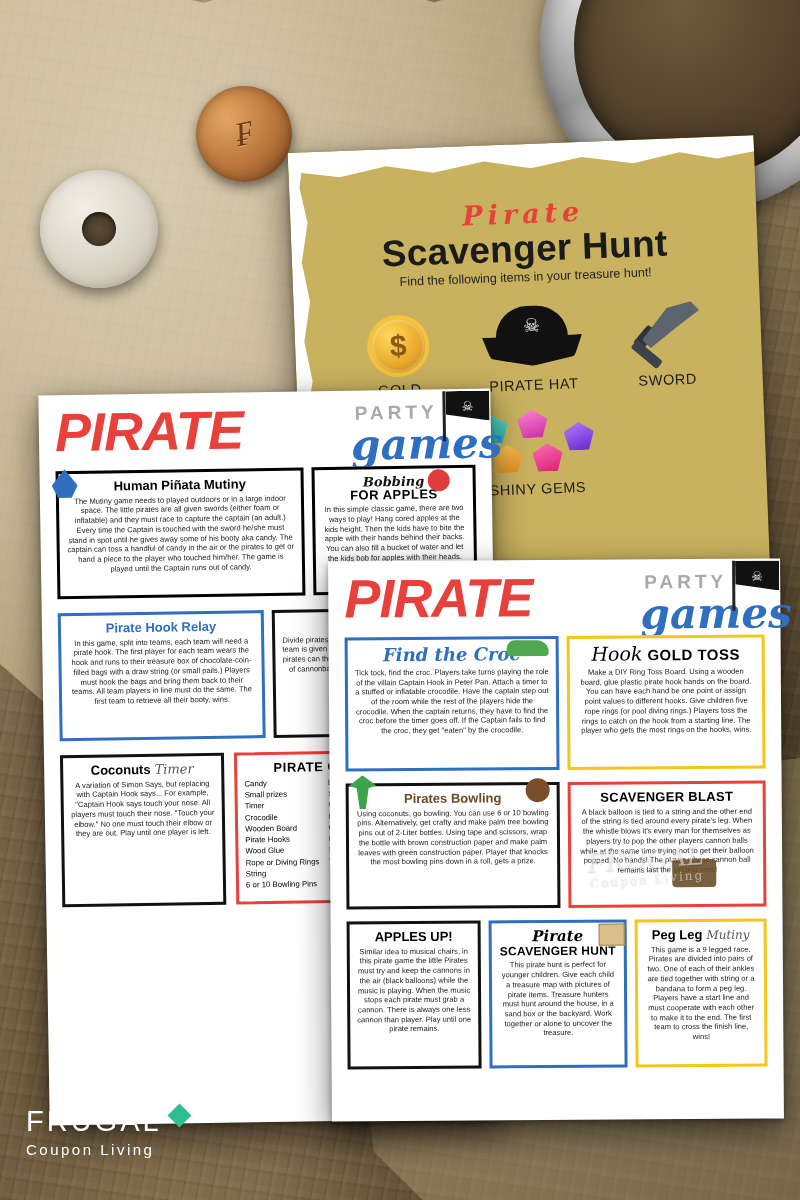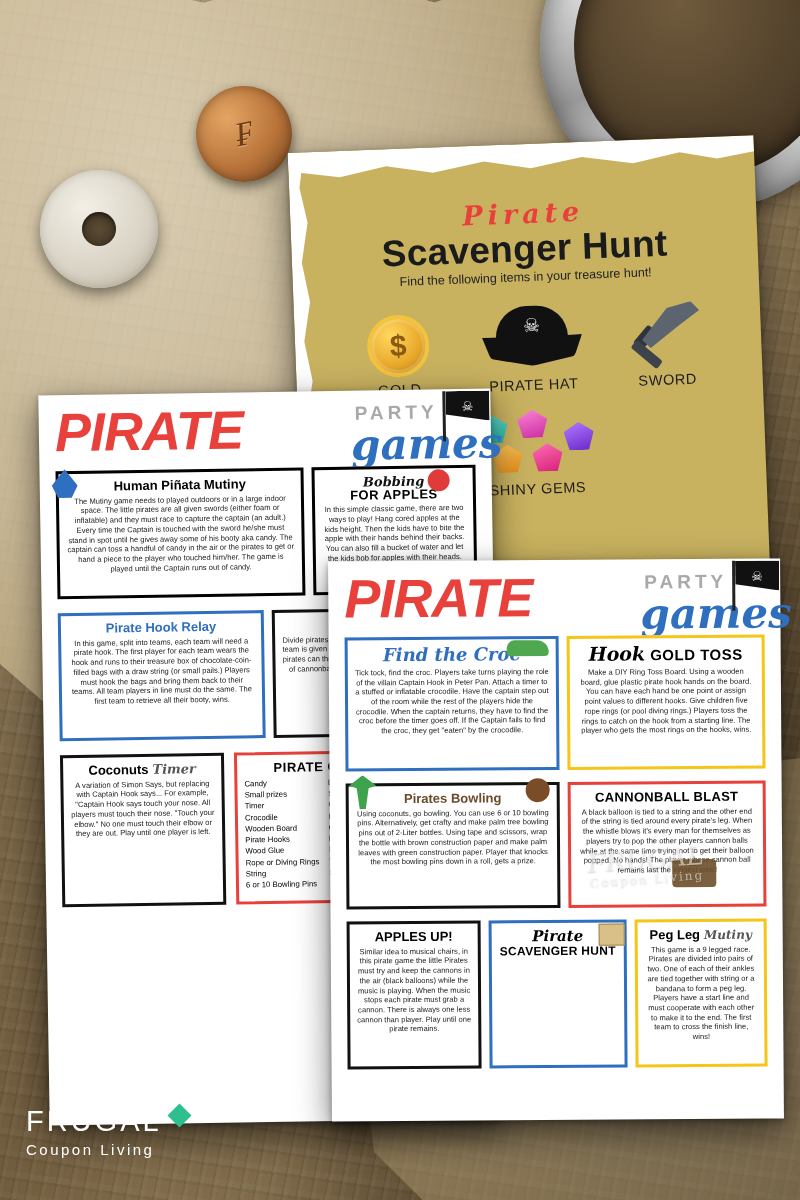--- a/index.html
+++ b/index.html
@@ -269,21 +269,21 @@
     transform: rotate(-0.4deg);
   }
   #sheet-games-right .pg-pirate{ position:absolute; left:16px; top:6px; font-size:54px; }
   #sheet-games-right .pg-party{ position:absolute; left:316px; top:12px; font-size:19px; }
   #sheet-games-right .pg-games{ position:absolute; left:312px; top:30px; font-size:42px; }
   #sheet-games-right .flag{ left:404px; top:2px; width:48px; height:50px; }
   #sheet-games-right .flag .pole{ height:50px; }
   #sheet-games-right .flag .cloth{ left:3px; top:0; width:44px; height:30px; font-size:13px; }
 
   .script-title{
-    font-family:"DejaVu Serif", serif; font-style:italic; font-weight:700;text-align:right;
+    font-family:"DejaVu Serif", serif; font-style:italic; font-weight:400;text-align:right;
   }
 
   
   .wm{
     position:absolute; right:96px; top:846px;
     color:rgba(255,255,255,.55);
     font-family:"DejaVu Serif", serif; font-style:italic;
     font-size:26px; line-height:1.05; text-align:center;
     transform: rotate(-4deg);
     text-shadow: 0 1px 2px rgba(0,0,0,.2);
@@ -491,32 +491,33 @@
     </div>
 
     <div class="card" style="left:16px; top:222px; width:214px; height:126px; border-color:#111;">
       <h4 style="color:#6b4a2a;">Pirates Bowling</h4>
       <p>Using coconuts, go bowling. You can use 6 or 10 bowling pins. Alternatively, get crafty and make palm tree bowling pins out of 2-Liter bottles. Using tape and scissors, wrap the bottle with brown construction paper and make palm leaves with green construction paper. Player that knocks the most bowling pins down in a roll, gets a prize.</p>
     </div>
     <div style="position:absolute; left:18px; top:214px; width:30px; height:34px; background:#3fa34d; clip-path:polygon(50% 0,95% 30%,70% 38%,60% 100%,40% 100%,30% 38%,5% 30%);"></div>
     <div style="position:absolute; left:196px; top:218px; width:24px; height:24px; border-radius:50%; background:#7a4c27;"></div>
 
     <div class="card" style="left:238px; top:222px; width:198px; height:126px; border-color:#e8413c;">
-      <h4 style="letter-spacing:.3px;">CANNONBALL BLAST</h4>
+      <h4 style="letter-spacing:.3px;">SCAVENGER BLAST</h4>
       <p>A black balloon is tied to a string and the other end of the string is tied around every pirate's leg. When the whistle blows it's every man for themselves as players try to pop the other players cannon balls while at the same time trying not to get their balloon popped. No hands! The player whose cannon ball remains last the longest wins!</p>
     </div>
 
     <div class="card" style="left:16px; top:360px; width:134px; height:148px; border-color:#111;">
       <h4>APPLES UP!</h4>
       <p>Similar idea to musical chairs, in this pirate game the little Pirates must try and keep the cannons in the air (black balloons) while the music is playing. When the music stops each pirate must grab a cannon. There is always one less cannon than player. Play until one pirate remains.</p>
     </div>
 
     <div class="card" style="left:158px; top:360px; width:138px; height:148px; border-color:#2f6fbf;">
       <h4 class="script-title" style="font-size:15px;">Pirate</h4>
       <h4 style="margin-top:-3px; font-size:12px; letter-spacing:.3px;">SCAVENGER HUNT</h4>
+      <p>This pirate hunt is perfect for younger children. Give each child a treasure map with pictures of pirate items. Treasure hunters must hunt around the house, in a sand box or the backyard. Work together or alone to uncover the treasure.</p>
     </div>
     <div style="position:absolute; left:268px; top:364px; width:26px; height:22px; background:#d9c089; border:1px solid #a08848;"></div>
 
     <div class="card" style="left:304px; top:360px; width:132px; height:148px; border-color:#f5c518;">
       <h4 style="display:flex; align-items:baseline; justify-content:center; gap:4px;">
         <span>Peg Leg</span>
         <span class="script-title" style="font-size:12px; color:#555;">Mutiny</span>
       </h4>
       <p>This game is a 9 legged race. Pirates are divided into pairs of two. One of each of their ankles are tied together with string or a bandana to form a peg leg. Players have a start line and must cooperate with each other to make it to the end. The first team to cross the finish line, wins!</p>
     </div>

